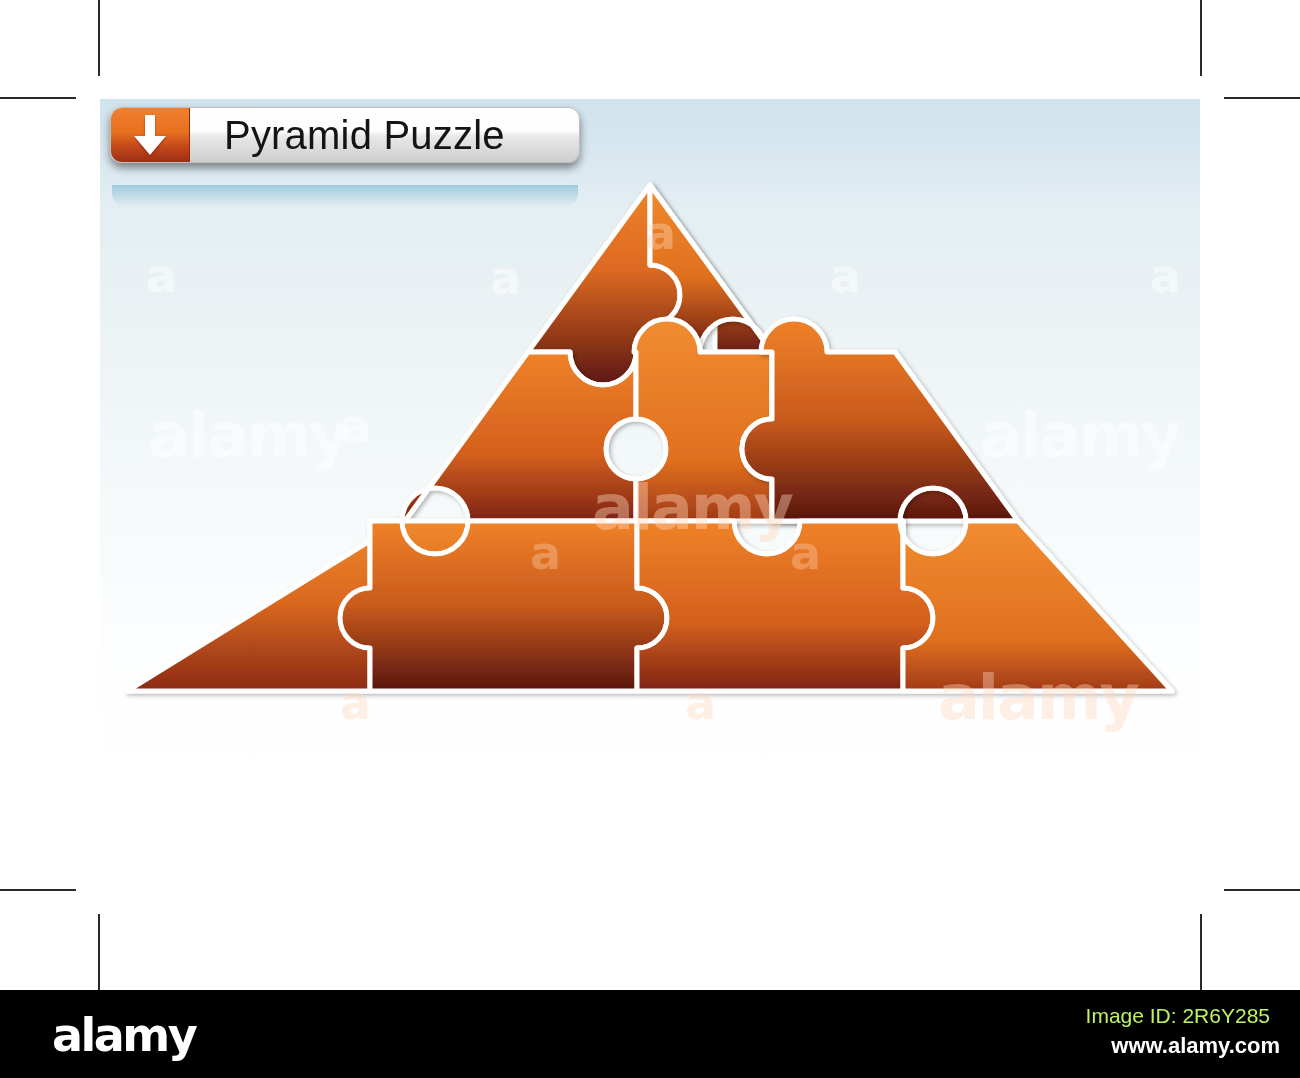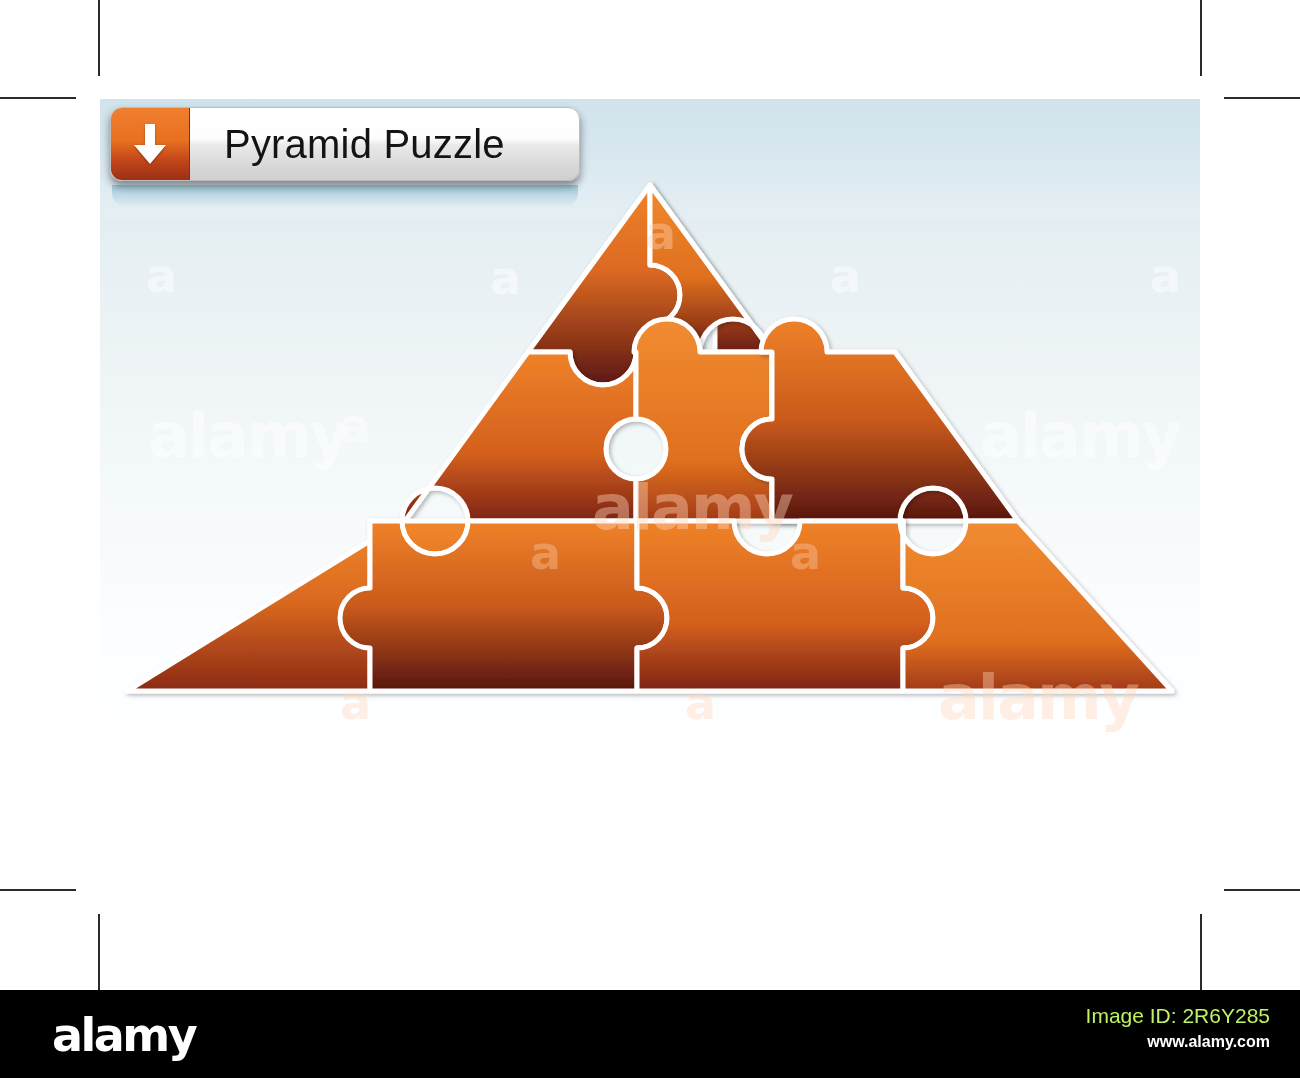--- a/index.html
+++ b/index.html
@@ -43,21 +43,21 @@
 
   
   .sky-band{
     position:absolute;left:0;top:0;width:1100px;height:120px;
     background:linear-gradient(to bottom,#cfe2ec 0%,#d7e7ef 45%,#e6f0f4 100%);
     opacity:.85;
   }
 
   
   #title-btn{
-    position:absolute;left:10px;top:8px;width:470px;height:74px;
+    position:absolute;left:10px;top:8px;width:470px;height:56px;
     border-radius:12px;
     background:linear-gradient(to bottom,#ffffff 0%,#fdfdfd 42%,#e9e9e9 52%,#d4d4d4 88%,#cfcfcf 100%);
     box-shadow:0 5px 8px rgba(0,0,0,.45), inset 0 1px 0 rgba(255,255,255,.9);
     border:1px solid #bdbdbd;
     box-sizing:border-box;
     overflow:hidden;
     display:flex;align-items:center;
   }
   #title-icon{
     width:78px;height:100%;
@@ -94,21 +94,21 @@
     color:#ffffff;
   }
   #footer-logo{
     position:absolute;left:52px;top:18px;font-size:46px;font-weight:bold;
     font-family:"DejaVu Sans", sans-serif;letter-spacing:-2.5px;color:#fff;
   }
   #footer-imageid{
     position:absolute;right:30px;top:14px;font-size:21px;color:#bef264;
   }
   #footer-url{
-    position:absolute;right:30px;top:43px;font-size:16px;font-weight:bold;color:#ffffff;
+    position:absolute;right:20px;top:43px;font-size:22px;font-weight:bold;color:#ffffff;
   }
 </style>
 </head>
 <body>
 
 <div id="stage">
 
   <div class="crop v cm-tl-v"></div>
   <div class="crop h cm-tl-h"></div>
   <div class="crop v cm-tr-v"></div>

